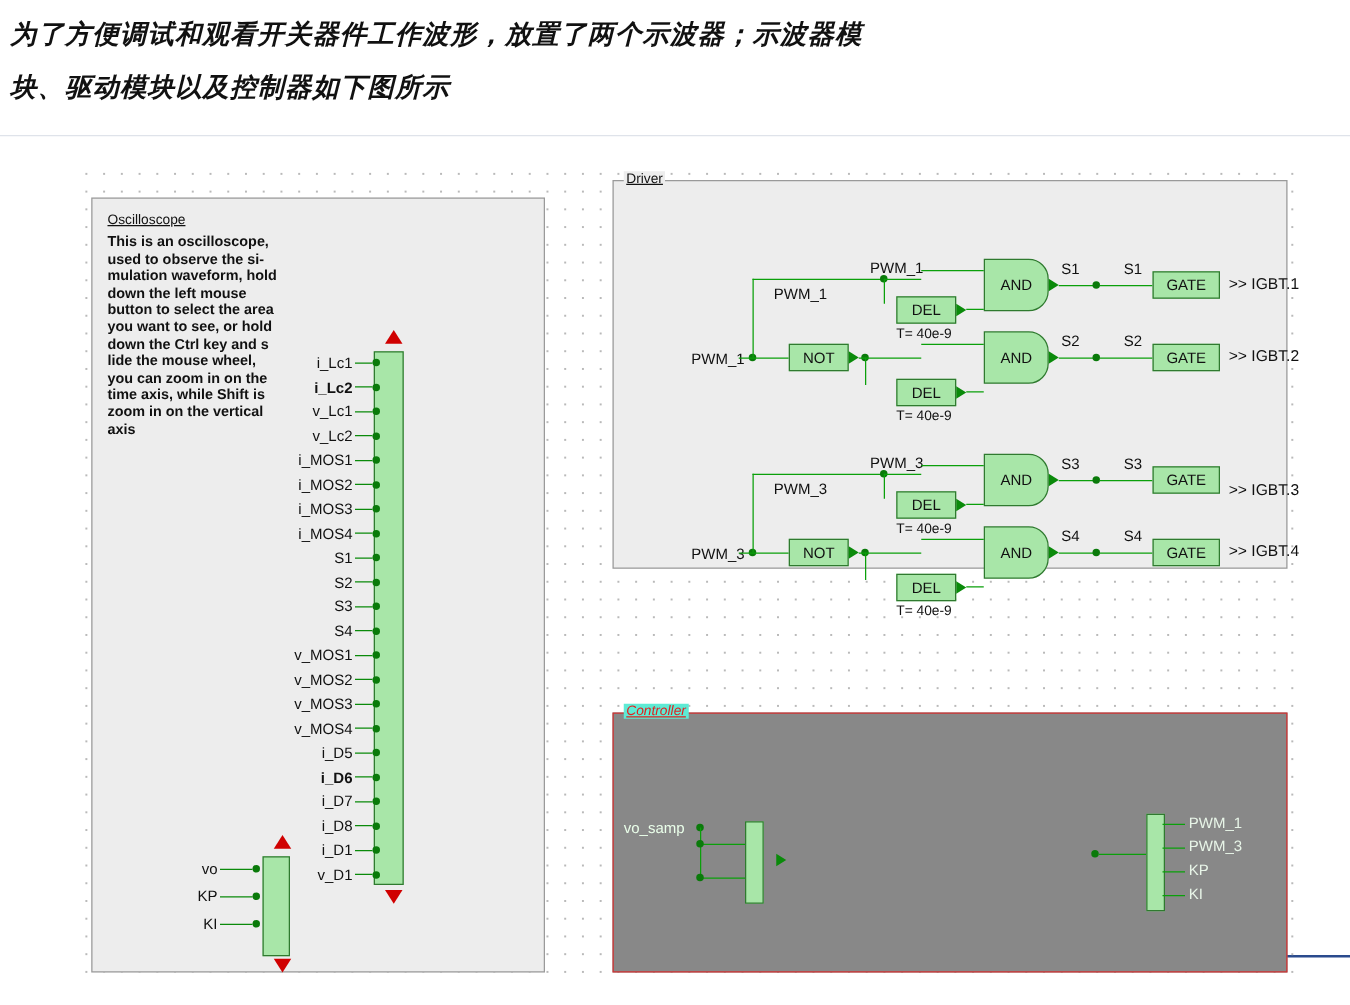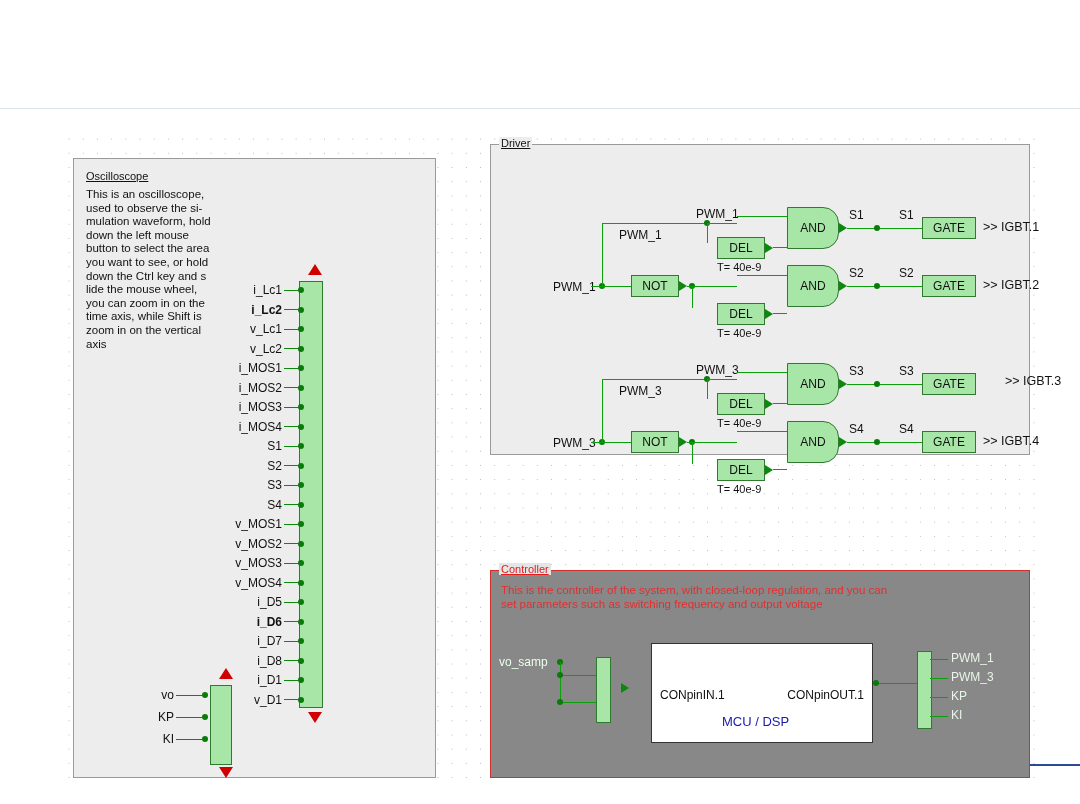--- a/index.html
+++ b/index.html
@@ -42,34 +42,34 @@
   .panel-note{
     position:absolute;font-size:11.5px;line-height:13.6px;
     white-space:pre-line;
   }
   
   #osc-panel{
     left:13px;top:28px;width:363px;height:620px;
     border:1px solid #9a9a9a;background:#ededed;
   }
   #osc-panel .panel-title{color:#111;top:11px;left:12px;}
-  #osc-note{left:12px;top:29px;width:152px;color:#111;}
+  #osc-note{left:12px;top:29px;width:152px;color:#111;font-weight:bold;}
   
   #drv-panel{
     left:430px;top:14px;width:540px;height:311px;
     border:1px solid #9a9a9a;background:#ededed;
   }
   #drv-panel .panel-title{color:#111;top:-8px;left:8px;background:#ededed;padding:0 2px;}
   #drv-note{left:8px;top:9px;width:520px;color:#111;font-size:11.5px;}
   
   #ctl-panel{
     left:430px;top:440px;width:540px;height:208px;
     border:1px solid #d03030;background:#888888;
   }
-  #ctl-panel .panel-title{color:#e02020;top:-8px;left:8px;background:#e5e5e5;padding:0 2px;}
+  #ctl-panel .panel-title{color:#e02020;top:-8px;left:8px;background:#5eead4;padding:0 2px;font-style:italic;}
   #ctl-note{left:10px;top:13px;width:516px;color:#e03030;font-size:11.5px;}
   
   .scope-body{
     position:absolute;background:#a8e6a8;border:1px solid #2f7a2f;
   }
   .tri{
     position:absolute;width:0;height:0;
     border-left:7px solid transparent;border-right:7px solid transparent;
   }
   .tri-up{border-bottom:11px solid #d00000;}
@@ -114,20 +114,22 @@
   .mcu-c{position:absolute;font-size:13px;color:#1a1aa8;}
   .ctl-pin{position:absolute;font-size:12px;color:#e8f5e8;}
   .conn-bar{
     position:absolute;background:#a8e6a8;border:1px solid #2f7a2f;
   }
 </style>
 </head>
 <body>
 
 <div class="heading">
+  <span class="ln">为了方便调试和观看开关器件工作波形，放置了两个示波器；示波器模</span>
+  <span class="ln">块、驱动模块以及控制器如下图所示</span>
 </div>
 <div class="rule"></div>
 <div class="corner"></div>
 
 <div class="canvas">
 
   <div class="panel" id="osc-panel">
     <div class="panel-title">Oscilloscope</div>
     <div class="panel-note" id="osc-note">This is an oscilloscope,
 used to observe the si-
@@ -353,21 +355,21 @@
     <div class="lblock and" style="left:296px;top:218px;width:52px;height:42px;">AND</div>
     <div class="wire-h" style="left:246px;top:227px;width:50px;"></div>
     <div class="wire-h" style="left:282px;top:258px;width:14px;"></div>
     <div class="arrowhd" style="left:348px;top:234px;"></div>
     <div class="wire-h" style="left:356px;top:239px;width:30px;"></div>
     <div class="dot" style="left:383px;top:236px;"></div>
     <div class="gtxt" style="left:358px;top:219px;">S3</div>
     <div class="gtxt" style="left:408px;top:219px;">S3</div>
     <div class="wire-h" style="left:389px;top:239px;width:42px;"></div>
     <div class="lblock" style="left:431px;top:228px;width:54px;height:22px;">GATE</div>
-    <div class="igbt" style="left:492px;top:229px;margin-left:22px;">&gt;&gt; IGBT.3</div>
+    <div class="igbt" style="left:492px;top:240px;">&gt;&gt; IGBT.3</div>
 
     <div class="lblock" style="left:140px;top:286px;width:48px;height:22px;">NOT</div>
     <div class="notdot" style="left:188px;top:292px;"></div>
     <div class="dot" style="left:198px;top:294px;"></div>
     <div class="wire-h" style="left:196px;top:297px;width:50px;"></div>
     <div class="wire-v" style="left:201px;top:297px;height:22px;"></div>
 
     <div class="lblock" style="left:226px;top:314px;width:48px;height:22px;">DEL</div>
     <div class="notdot" style="left:274px;top:320px;"></div>
     <div class="gtxt" style="left:226px;top:338px;font-size:11px;">T= 40e-9</div>
@@ -380,39 +382,32 @@
     <div class="dot" style="left:383px;top:294px;"></div>
     <div class="gtxt" style="left:358px;top:277px;">S4</div>
     <div class="gtxt" style="left:408px;top:277px;">S4</div>
     <div class="wire-h" style="left:389px;top:297px;width:42px;"></div>
     <div class="lblock" style="left:431px;top:286px;width:54px;height:22px;">GATE</div>
     <div class="igbt" style="left:492px;top:289px;">&gt;&gt; IGBT.4</div>
   </div>
 
   <div class="panel" id="ctl-panel">
     <div class="panel-title">Controller</div>
-    <div class="panel-note" id="ctl-note">This is the controller of the system, with closed-loop regulation, and you can
-set parameters such as switching frequency and output voltage</div>
 
     <div class="gtxt" style="left:8px;top:84px;color:#eaffea;">vo_samp</div>
     <div class="dot" style="left:66px;top:88px;"></div>
     <div class="wire-v" style="left:69px;top:91px;height:40px;"></div>
     <div class="wire-h" style="left:69px;top:104px;width:36px;"></div>
     <div class="wire-h" style="left:69px;top:131px;width:36px;"></div>
     <div class="dot" style="left:66px;top:101px;"></div>
     <div class="dot" style="left:66px;top:128px;"></div>
 
     <div class="conn-bar" style="left:105px;top:86px;width:13px;height:64px;"></div>
     <div class="arrowhd" style="left:130px;top:112px;"></div>
 
-    <div class="mcu" style="left:160px;top:72px;width:220px;height:98px;">
-      <div class="mcu-l" style="left:8px;top:44px;">CONpinIN.1</div>
-      <div class="mcu-l" style="right:8px;top:44px;">CONpinOUT.1</div>
-      <div class="mcu-c" style="left:70px;top:70px;">MCU / DSP</div>
-    </div>
     <div class="dot" style="left:382px;top:109px;"></div>
     <div class="wire-h" style="left:388px;top:112px;width:38px;"></div>
     <div class="conn-bar" style="left:426px;top:80px;width:13px;height:76px;"></div>
 
     <div id="ctl-outs">
         <div class="wire-h" style="left: 439px; top: 88px; width: 18px;"></div>
         <div class="ctl-pin" style="position: absolute; left: 460px; top: 80px;">PWM_1</div>
         <div class="wire-h" style="left: 439px; top: 107px; width: 18px;"></div>
         <div class="ctl-pin" style="position: absolute; left: 460px; top: 99px;">PWM_3</div>
         <div class="wire-h" style="left: 439px; top: 126px; width: 18px;"></div>

